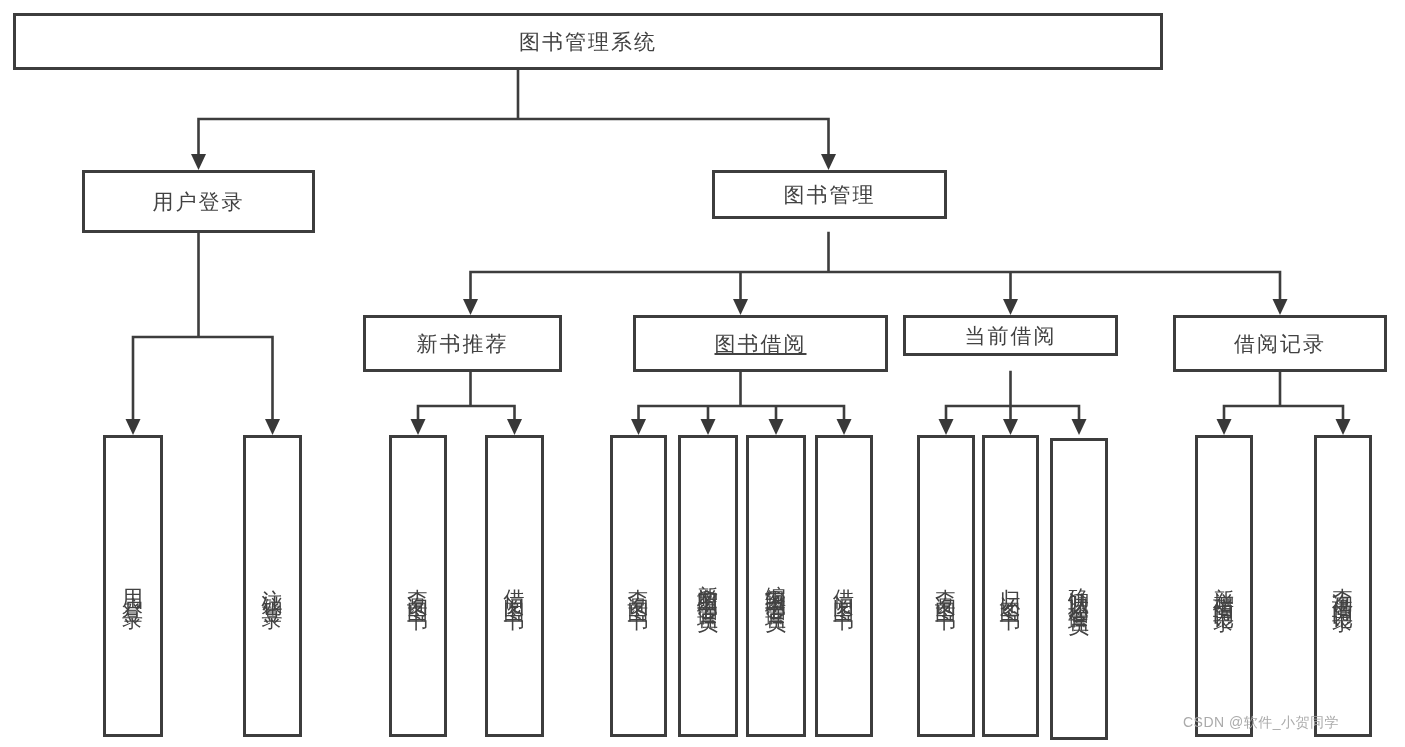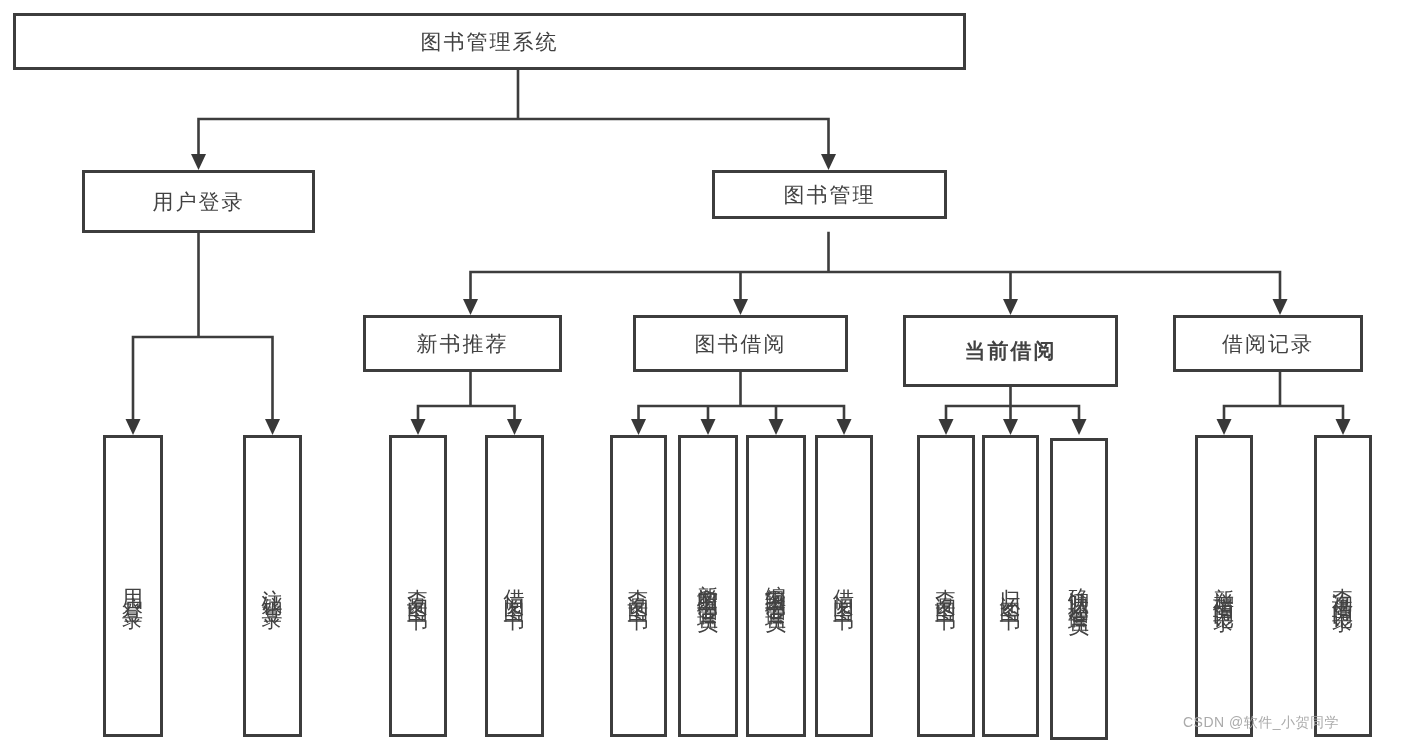--- a/index.html
+++ b/index.html
@@ -104,29 +104,29 @@
       <polygon points="1071.5,419 1086.5,419 1079,435"></polygon>
     </g>
 
     <g>
       <path d="M1280,372 V406 M1224,406 H1343 M1224,406 V421 M1343,406 V421"></path>
       <polygon points="1216.5,419 1231.5,419 1224,435"></polygon>
       <polygon points="1335.5,419 1350.5,419 1343,435"></polygon>
     </g>
   </svg>
 
-  <div class="node" style="left:13px; top:13px; width:953px; height:57px;">图书管理系统</div>
+  <div class="node" style="left:13px; top:13px; width:1150px; height:57px;">图书管理系统</div>
 
   <div class="node" style="left:82px; top:170px; width:233px; height:63px;">用户登录</div>
   <div class="node" style="left:712px; top:170px; width:235px; height:49px;">图书管理</div>
 
   <div class="node" style="left:363px; top:315px; width:199px; height:57px;">新书推荐</div>
-  <div class="node" style="left:633px; top:315px; width:215px; height:57px;">图书借阅</div>
-  <div class="node" style="left:903px; top:315px; width:215px; height:72px;font-weight:bold;">当前借阅</div>
-  <div class="node" style="left:1173px; top:315px; width:190px; height:57px;">借阅记录</div>
+  <div class="node" style="left:633px; top:315px; width:255px; height:57px;text-decoration:underline;">图书借阅</div>
+  <div class="node" style="left:903px; top:315px; width:215px; height:41px;">当前借阅</div>
+  <div class="node" style="left:1173px; top:315px; width:214px; height:57px;">借阅记录</div>
 
   <div class="node leaf" style="left:103px; top:435px; width:60px; height:302px;">
       <span>用户登录</span>
     </div>
   <div class="node leaf" style="left:243px; top:435px; width:59px; height:302px;">
       <span>注销登录</span>
     </div>
 
   <div class="node leaf" style="left:389px; top:435px; width:58px; height:302px;">
       <span>查询图书</span>

